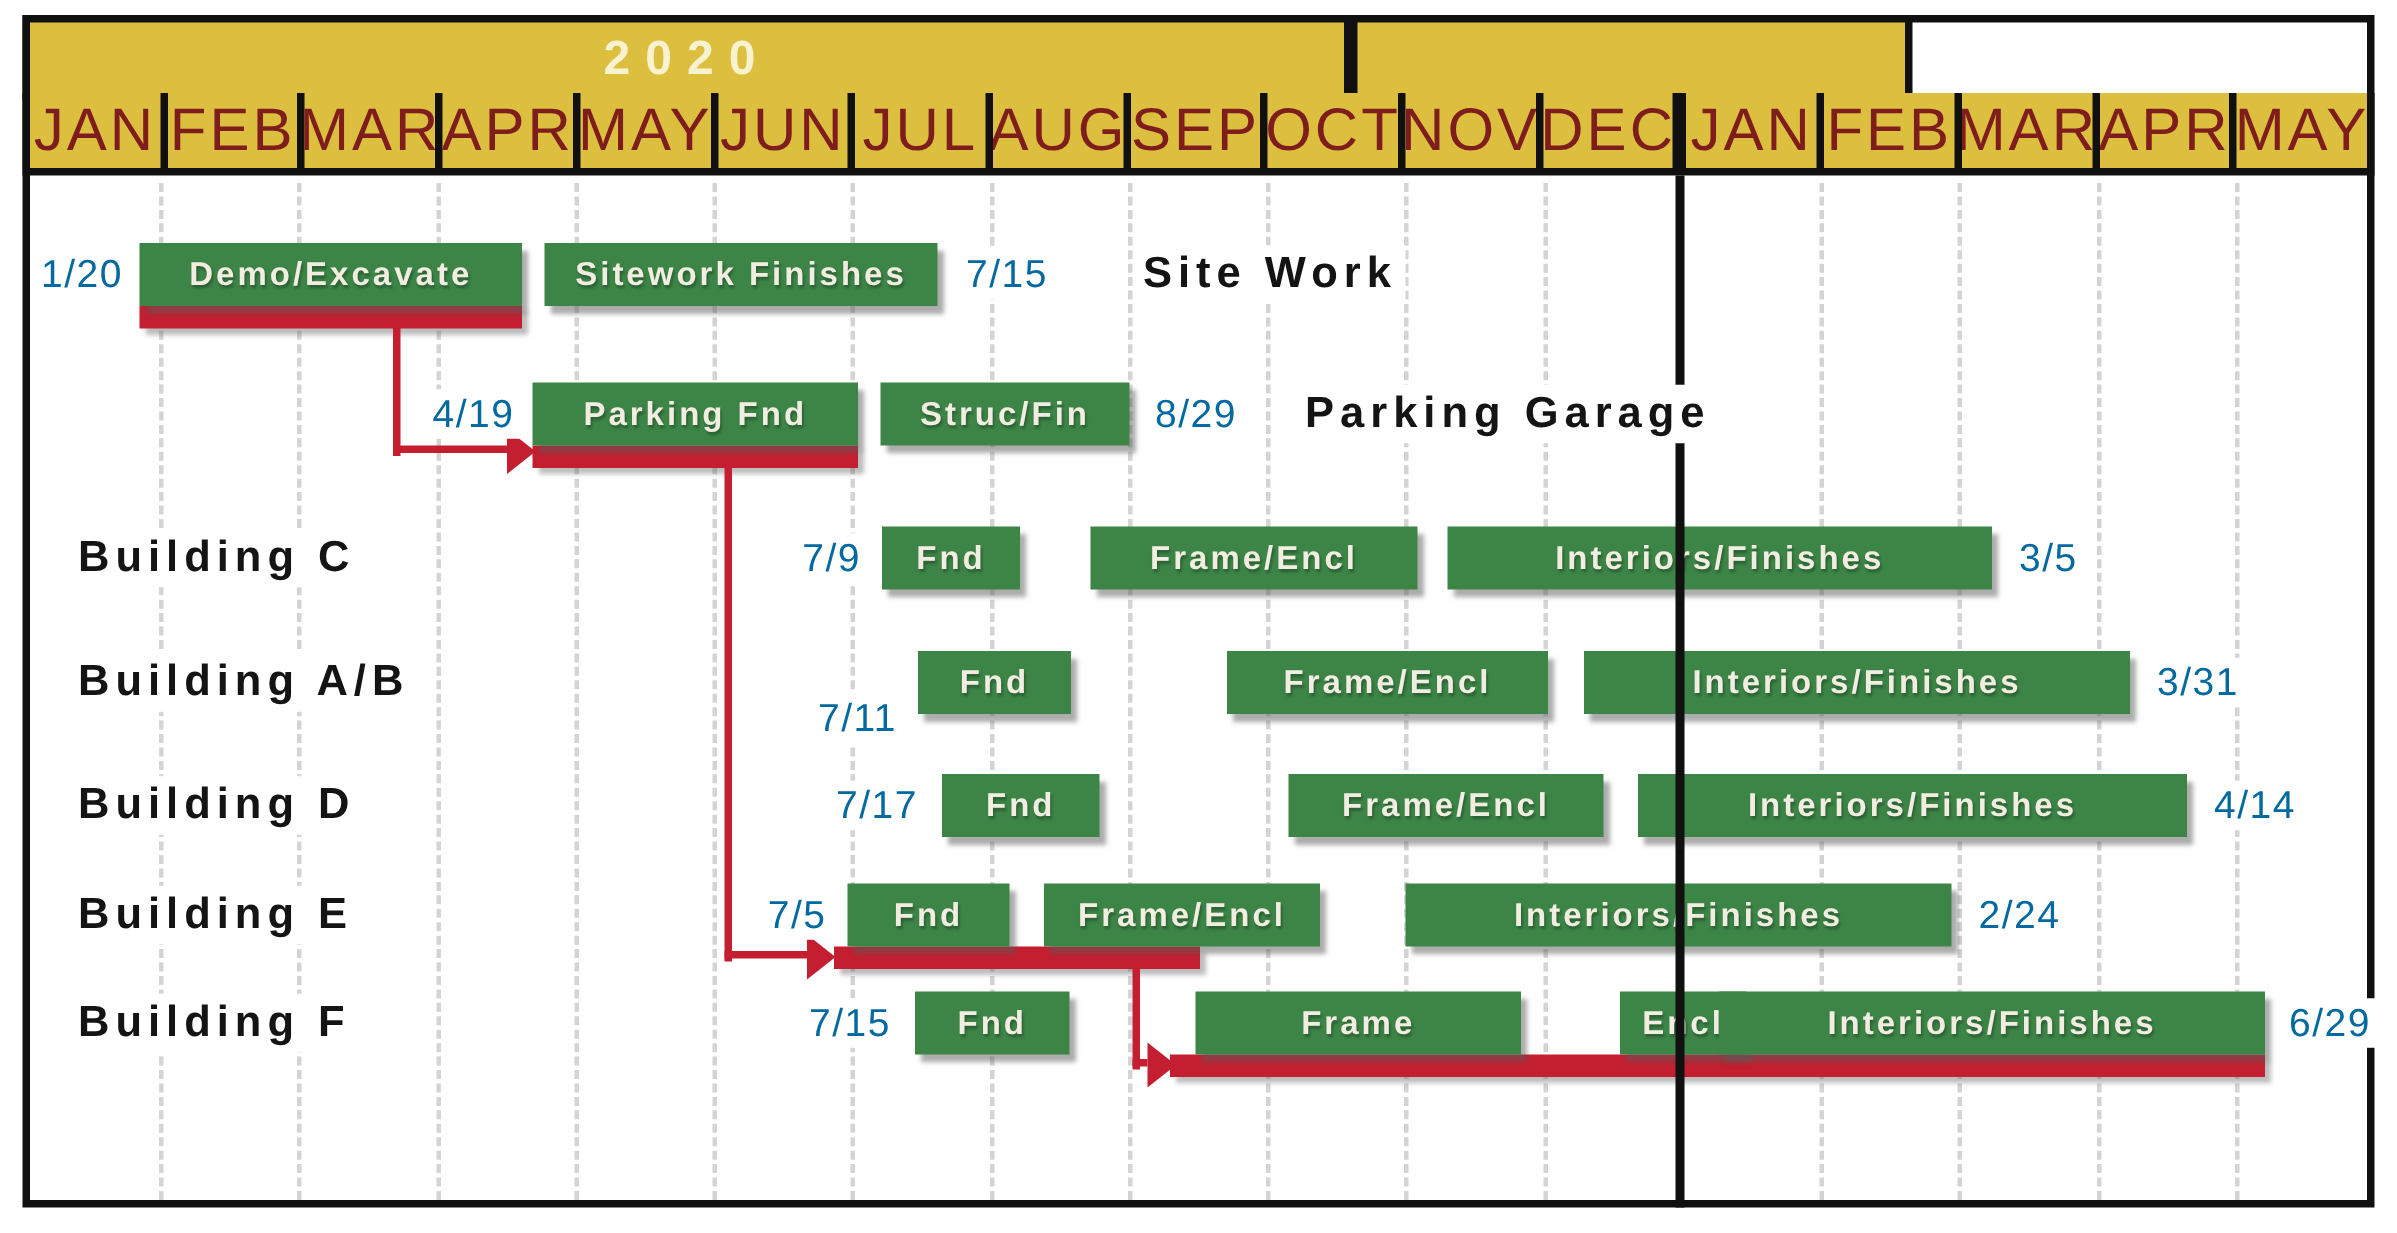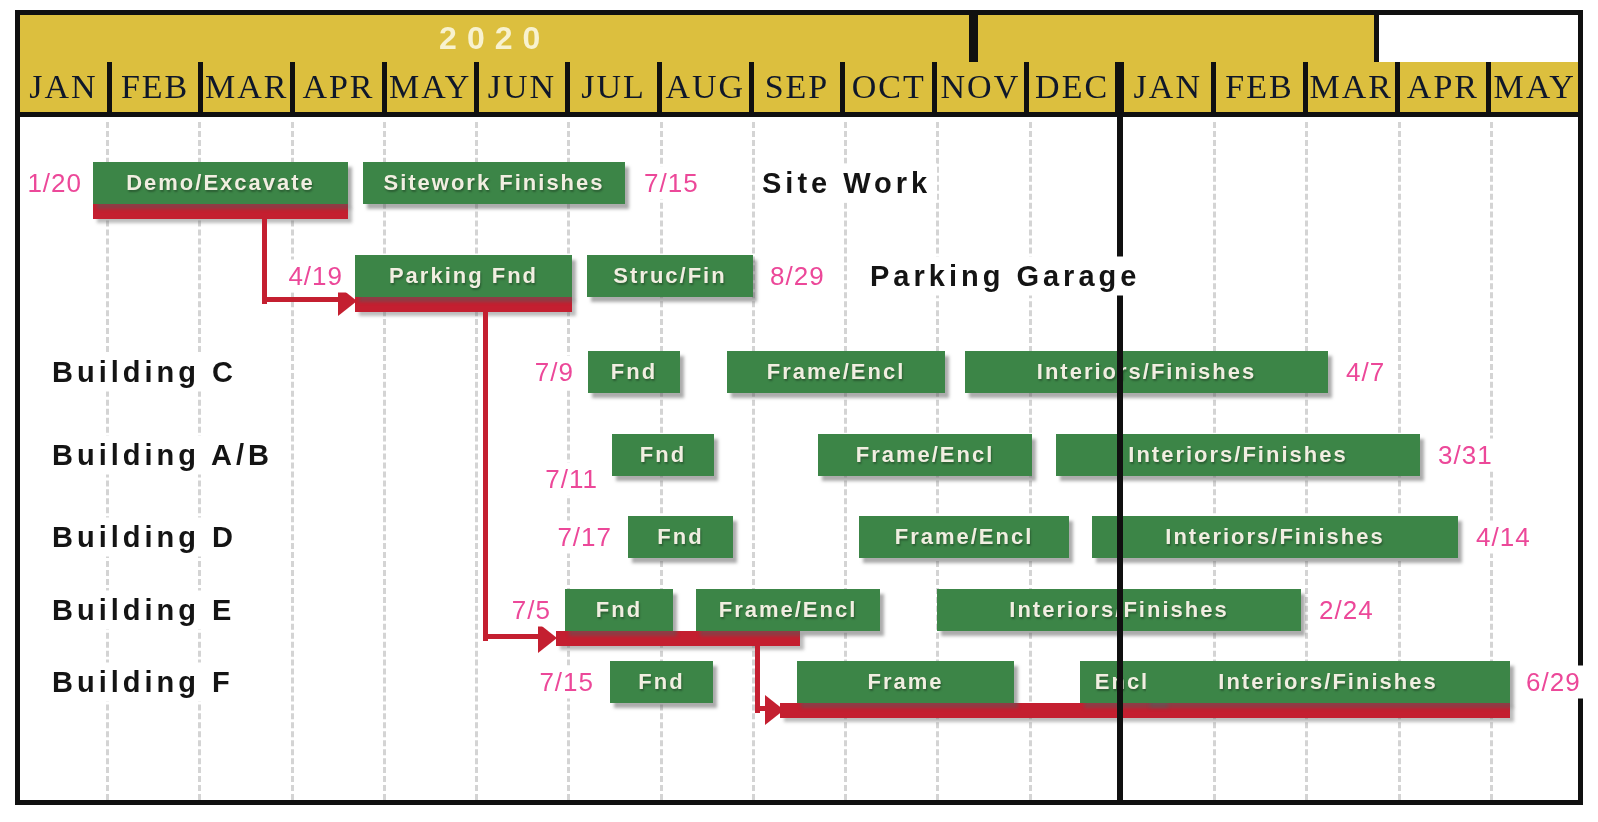--- a/index.html
+++ b/index.html
@@ -1,39 +1,39 @@
 <!DOCTYPE html>
 <html><head>
 <meta charset="utf-8">
 <style>
   html,body{margin:0;padding:0;background:#ffffff;}
   .stage{position:relative;width:1598px;height:822px;background:#ffffff;
          font-family:"Liberation Sans",sans-serif;overflow:hidden;}
   .frame{position:absolute;left:15px;top:10px;width:1568px;height:795px;
          border:5px solid #101010;box-sizing:border-box;z-index:0;background:#fff;}
-  .year-row{position:absolute;left:15px;top:10px;width:1364px;height:57px;background:#101010;
+  .year-row{position:absolute;left:15px;top:10px;width:1260px;height:57px;background:#101010;
             display:flex;gap:5px;padding:5px;box-sizing:border-box;z-index:6;}
   .year-cell{background:#dcbf3e;color:#f8f2cf;display:flex;align-items:center;justify-content:center;
              font-size:32px;font-weight:bold;letter-spacing:10px;}
   .y1{flex:12;margin-right:4px;}
   .y2{flex:5;}
   .month-row{position:absolute;left:15px;top:62px;width:1568px;height:55px;background:#101010;
              display:flex;gap:5px;padding:0 5px 5px 5px;box-sizing:border-box;z-index:6;}
-  .month-cell{flex:1;background:#dcbf3e;color:#0f172a;display:flex;align-items:center;justify-content:center;
-              font-size:34px;letter-spacing:2px;overflow:hidden;font-family:Liberation Serif, serif;}
+  .month-cell{flex:1;background:#dcbf3e;color:#7f1d1d;display:flex;align-items:center;justify-content:center;
+              font-size:40px;letter-spacing:2px;overflow:hidden;}
   .month-cell.year-end{margin-right:4px;}
   .gridline{position:absolute;top:122px;height:678px;width:0;border-left:3px dashed #d4d4d4;z-index:1;}
   .divider{position:absolute;top:117px;height:688px;width:6px;background:#101010;z-index:4;}
   .bar{position:absolute;height:42px;background:#3c8547;color:#f1eee1;font-weight:bold;font-size:22px;
        letter-spacing:2px;display:flex;align-items:center;justify-content:center;z-index:3;
        box-shadow:4px 5px 3px rgba(90,90,90,.5);text-shadow:1px 2px 2px rgba(0,0,0,.3);white-space:nowrap;}
   .underline{position:absolute;height:15px;background:#c41f30;z-index:2;box-shadow:4px 4px 3px rgba(90,90,90,.4);}
   .row-title{position:absolute;transform:translateY(-50%);background:#ffffff;color:#141414;font-weight:bold;
              font-size:29px;letter-spacing:4px;padding:3px 6px;z-index:5;white-space:nowrap;}
-  .date-label{position:absolute;transform:translateY(-50%);background:#ffffff;color:#ec4899;font-size:26px;
+  .date-label{position:absolute;transform:translateY(-50%);background:#ffffff;color:#0369a1;font-size:26px;
               letter-spacing:1px;padding:1px 4px;z-index:3;white-space:nowrap;}
   .date-label.right-anchored{transform:translate(-100%,-50%);}
   .conn{position:absolute;background:#c41f30;z-index:2;}
   .arrowhead{position:absolute;width:0;height:0;border-top:15px solid transparent;
              border-bottom:15px solid transparent;border-left:19px solid #c41f30;z-index:2;}
 </style>
 </head>
 <body>
 
 <div class="stage" id="stage">
@@ -86,21 +86,21 @@
     <div class="bar" style="left: 93px; top: 162px; width: 255px;">Demo/Excavate</div>
     <div class="underline" style="left: 93px; top: 204px; width: 255px;"></div>
     <div class="row-title" style="left: 864px; top: 276px;">Parking Garage</div>
     <div class="date-label right-anchored" style="left: 347px; top: 276px;">4/19</div>
     <div class="date-label" style="left: 766px; top: 276px;">8/29</div>
     <div class="bar" style="left: 587px; top: 255px; width: 166px;">Struc/Fin</div>
     <div class="bar" style="left: 355px; top: 255px; width: 217px;">Parking Fnd</div>
     <div class="underline" style="left: 355px; top: 297px; width: 217px;"></div>
     <div class="row-title" style="left: 46px; top: 372px;">Building C</div>
     <div class="date-label right-anchored" style="left: 578px; top: 372px;">7/9</div>
-    <div class="date-label" style="left: 1342px; top: 372px;">4/7</div>
+    <div class="date-label" style="left: 1342px; top: 372px;">3/5</div>
     <div class="bar" style="left: 588px; top: 351px; width: 92px;">Fnd</div>
     <div class="bar" style="left: 727px; top: 351px; width: 218px;">Frame/Encl</div>
     <div class="bar" style="left: 965px; top: 351px; width: 363px;">Interiors/Finishes</div>
     <div class="row-title" style="left: 46px; top: 455px;">Building A/B</div>
     <div class="date-label right-anchored" style="left: 602px; top: 455px; margin-top: 24px;">7/11</div>
     <div class="date-label" style="left: 1434px; top: 455px;">3/31</div>
     <div class="bar" style="left: 612px; top: 434px; width: 102px;">Fnd</div>
     <div class="bar" style="left: 818px; top: 434px; width: 214px;">Frame/Encl</div>
     <div class="bar" style="left: 1056px; top: 434px; width: 364px;">Interiors/Finishes</div>
     <div class="row-title" style="left: 46px; top: 537px;">Building D</div>

